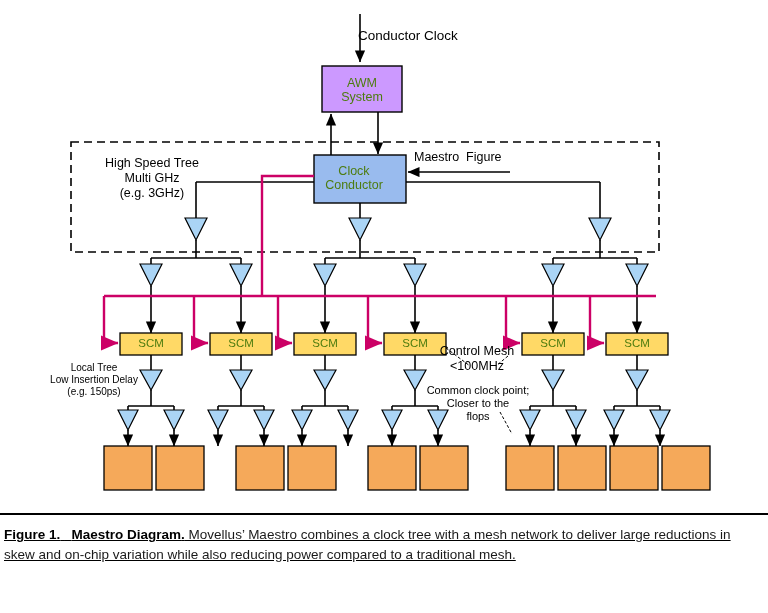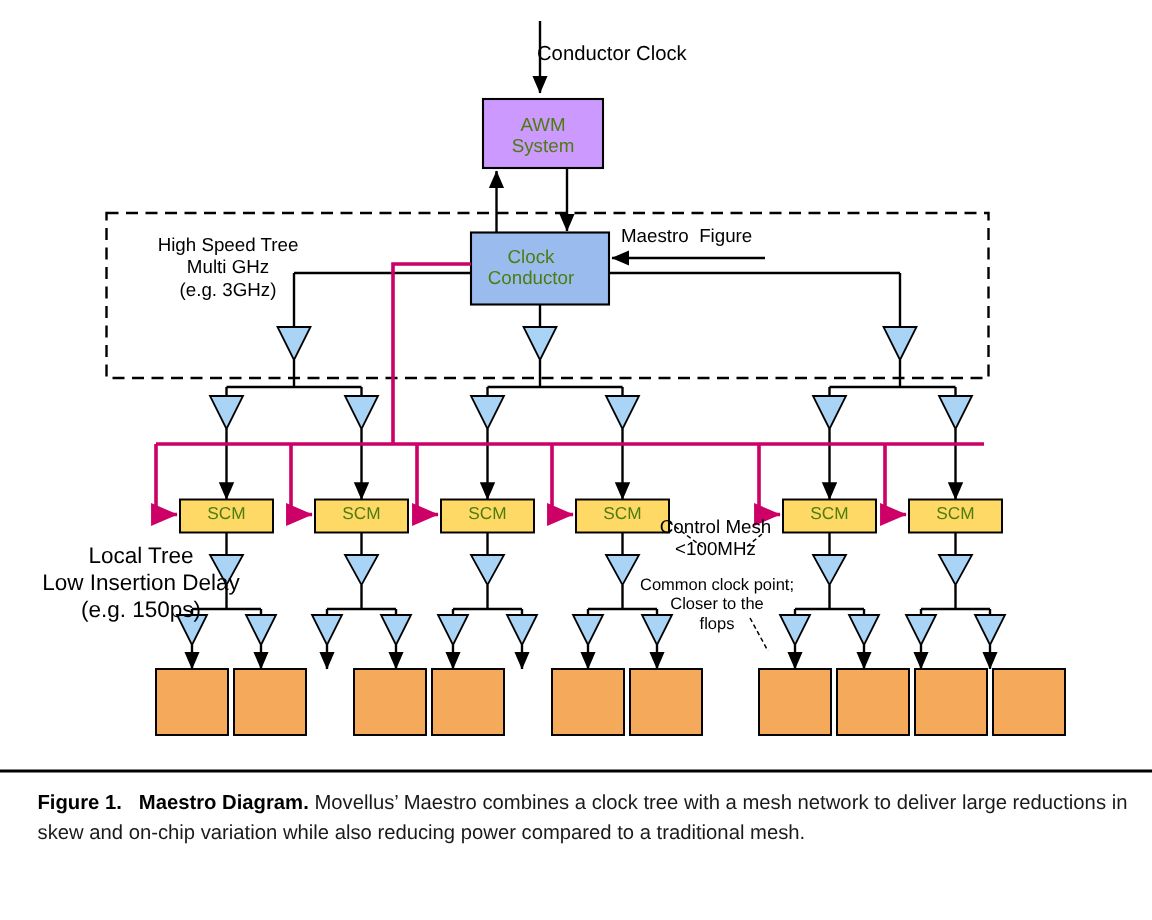--- a/index.html
+++ b/index.html
@@ -51,21 +51,22 @@
     pointer-events: none;
   }
   #caption {
     position: absolute;
     left: 0;
     top: 513px;
     width: 768px;
     height: 98px;
     border-top: 2px solid #000;
     box-sizing: border-box;
-    padding: 10px 8px 0 25px;
+    padding: 10px 8px 0 4px;
+    text-decoration: underline;
   }
   #caption .ctext {
     font-size: 13.5px;
     color: #1a1a1a;
     line-height: 1.45;
   }
   #caption .ctext b { color: #000; }
 </style>
 </head>
 <body>
@@ -240,21 +241,21 @@
     <div class="box-label" style="left:322px; top:76px; width:80px; font-size:12.5px;">AWM<br>System</div>
 
     <div class="box-label" style="left:314px; top:164px; width:80px; font-size:12.5px;">Clock<br>Conductor</div>
 
     <div class="lbl" style="left:414px; top:150px; font-size:12.5px;">Maestro  Figure</div>
 
     <div class="lbl c" style="left:82px; top:156px; width:140px; font-size:12.5px;">High Speed Tree<br>Multi GHz<br>(e.g. 3GHz)</div>
 
     <div class="lbl c" style="left:412px; top:300px; width:130px; font-size:12.5px;margin-top:44px;">Control Mesh<br>&lt;100MHz</div>
 
-    <div class="lbl c" style="left:24px; top:362px; width:140px; font-size:15px;">Local Tree<br>Low Insertion Delay<br>(e.g. 150ps)</div>
+    <div class="lbl c" style="left:24px; top:362px; width:140px; font-size:10px;">Local Tree<br>Low Insertion Delay<br>(e.g. 150ps)</div>
 
     <div class="lbl c" style="left:418px; top:384px; width:120px; font-size:11px;">Common clock point;<br>Closer to the<br>flops</div>
 
     <div class="box-label" style="left:120px; top:337px; width:62px; font-size:11.5px;">SCM</div>
     <div class="box-label" style="left:210px; top:337px; width:62px; font-size:11.5px;">SCM</div>
     <div class="box-label" style="left:294px; top:337px; width:62px; font-size:11.5px;">SCM</div>
     <div class="box-label" style="left:384px; top:337px; width:62px; font-size:11.5px;">SCM</div>
     <div class="box-label" style="left:522px; top:337px; width:62px; font-size:11.5px;">SCM</div>
     <div class="box-label" style="left:606px; top:337px; width:62px; font-size:11.5px;">SCM</div>
   </div>

